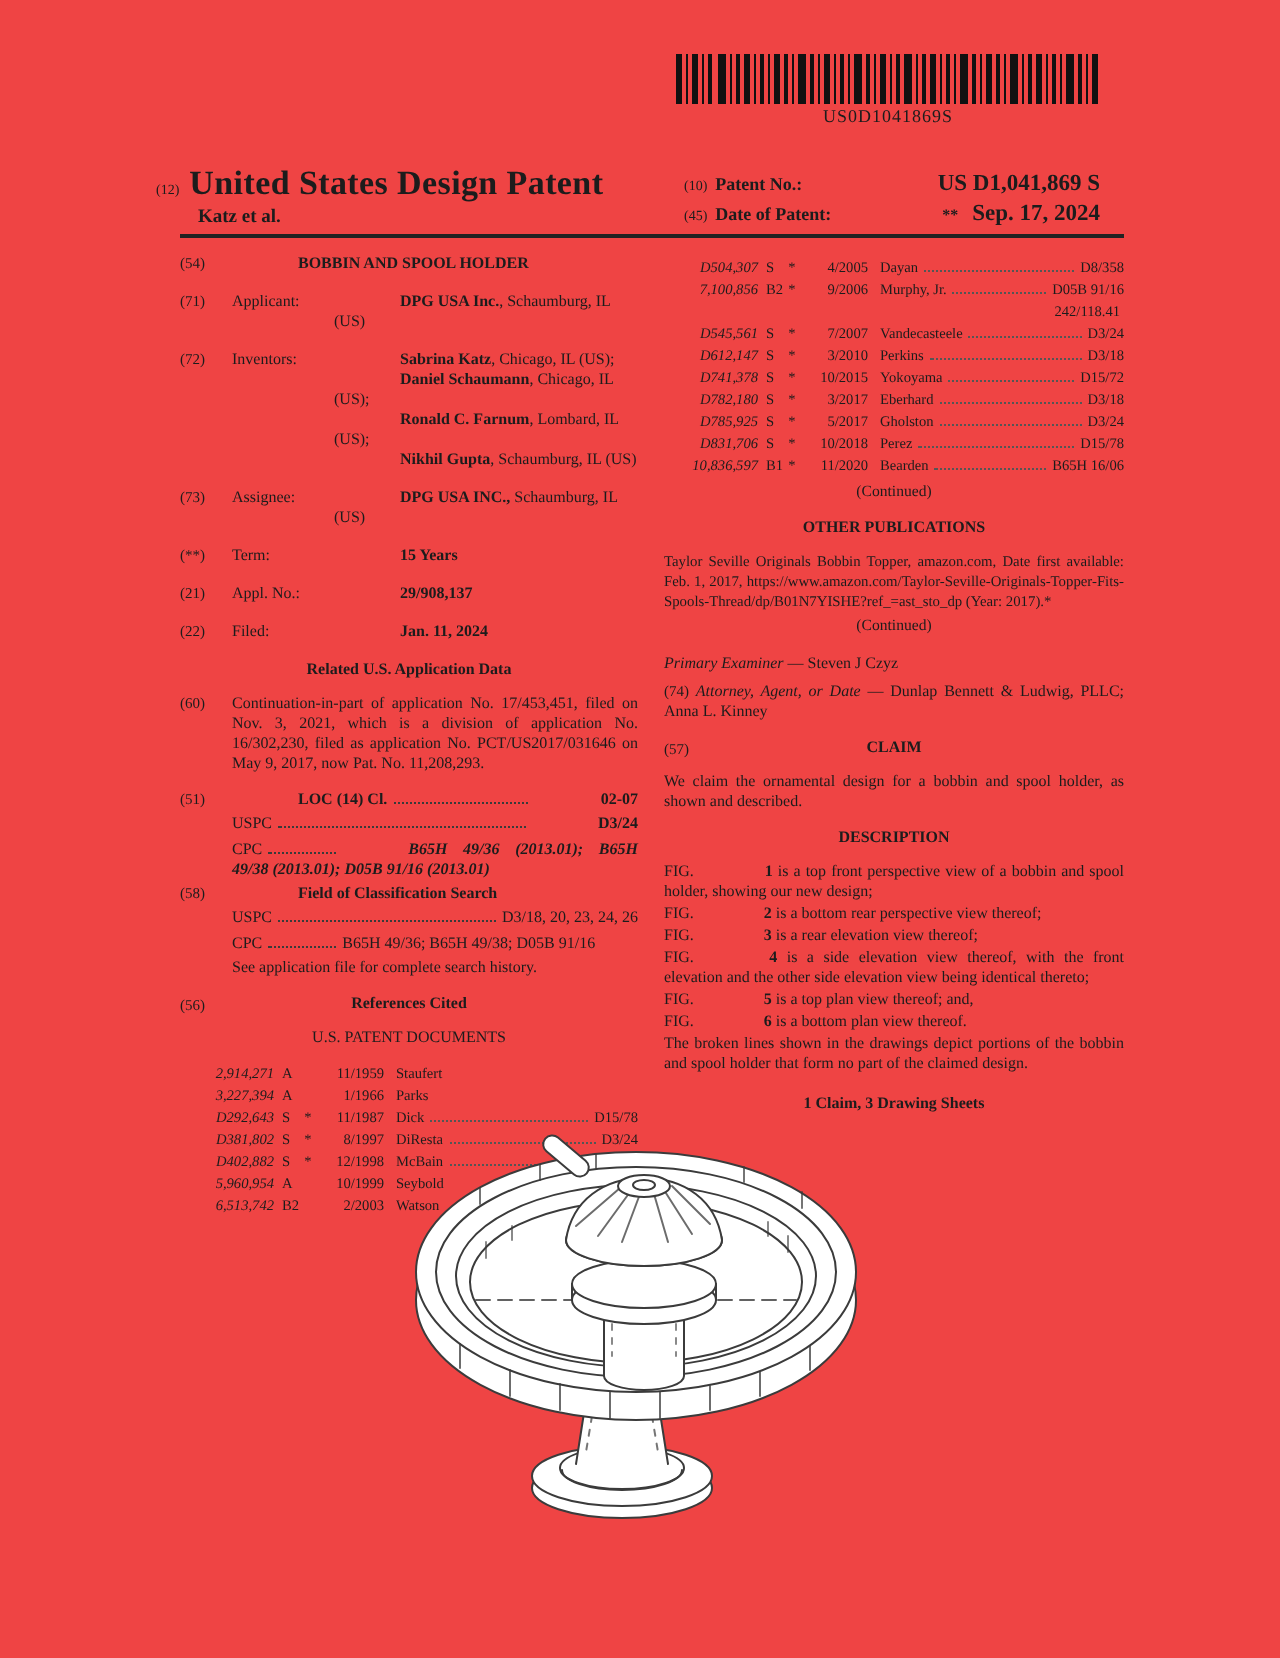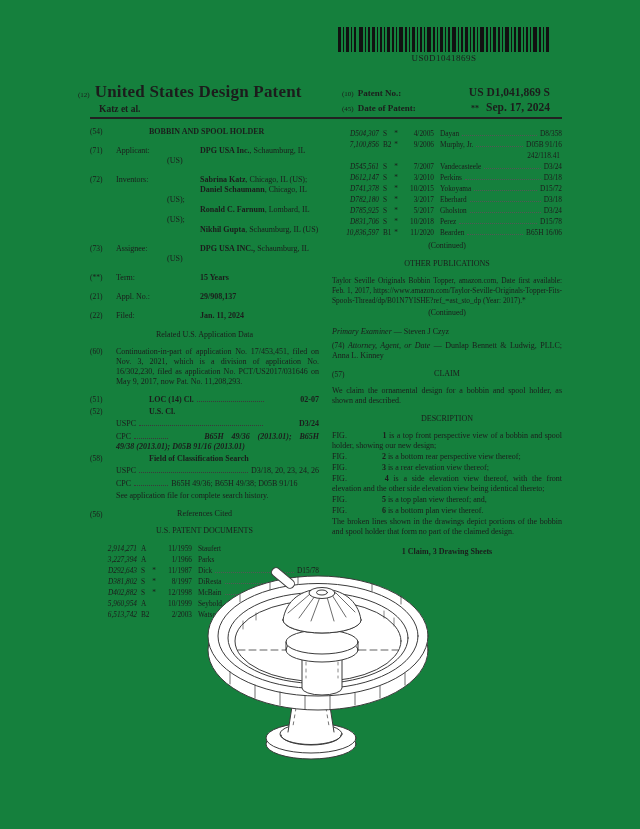--- a/index.html
+++ b/index.html
@@ -1,19 +1,19 @@
 <!DOCTYPE html>
 <html><head>
 <meta charset="utf-8">
 <style>
   * { margin:0; padding:0; box-sizing:border-box; }
   html,body { background:#fff; }
   body { width:640px; height:829px; position:relative; overflow:hidden;
          font-family:"Liberation Serif","DejaVu Serif",serif; color:#1c1c1c; }
-  .page { position:absolute; inset:0; background:#15803d; }
+  .page { position:absolute; inset:0; background:#ef4444; }
 
   
   .barcode-wrap { position:absolute; left:333px; top:27px; width:222px; text-align:center; }
   .barcode-wrap svg { display:block; margin:0 auto; }
   .barcode-text { font-size:9px; letter-spacing:.5px; margin-top:1px; }
 
   
   .header { position:absolute; left:78px; top:82px; width:472px; display:flex; justify-content:space-between; }
   .hdr-left { width:252px; }
   .hdr-title-row { display:flex; align-items:baseline; gap:5px; }
@@ -33,24 +33,24 @@
   .cols { position:absolute; left:90px; top:127px; width:472px; display:flex; gap:13px; }
   .col { width:229px; font-size:8px; line-height:10px; }
   .col-right { width:230px; }
 
   b { font-weight:bold;padding-left:33px; } .i { font-style:italic; }
   .just { text-align:justify; }
 
   .kv { display:grid; grid-template-columns:26px 51px 1fr; margin-bottom:9px; }
   .kv2 { display:grid; grid-template-columns:26px 1fr; margin-bottom:9px; }
   .code { font-size:7.5px; }
-  .sec-center { text-align:center; font-weight:normal; margin:2px 0 7px; }
+  .sec-center { text-align:center; font-weight:bold; margin:2px 0 7px; }
   .sec-rel { position:relative; text-align:center; margin-bottom:7px; }
   .sec-rel .code { position:absolute; left:0; top:1px; font-weight:normal; }
-  .sec-rel .sec-t { font-weight:normal; }
+  .sec-rel .sec-t { font-weight:bold; }
   .para { margin-bottom:8px; }
   .para-ind { display:grid; grid-template-columns:26px 1fr; margin-bottom:8px; }
 
   .cls-line { display:flex; align-items:baseline; margin-bottom:2px; }
   .cls-line .code { width:26px; flex:none; }
   .sub { padding-left:26px; }
   .leader { flex:1; border-bottom:1px dotted #3a3a3a; margin:0 3px 2px 3px; min-width:6px; }
   .leader-fixed { display:inline-block; width:34px; border-bottom:1px dotted #3a3a3a; margin:0 3px; height:8px; }
   .cpc-block { padding-left:26px; margin-bottom:2px; text-align:justify; }
   .note-line { padding-left:26px; margin-bottom:6px; }
@@ -179,24 +179,20 @@
         <span class="just">Continuation-in-part of application No. 17/453,451, filed on Nov. 3, 2021, which is a division of application No. 16/302,230, filed as application No. PCT/US2017/031646 on May 9, 2017, now Pat. No. 11,208,293.</span>
       </div>
 
       <div class="cls-line">
         <span class="code">(51)</span>
         <b>LOC (14) Cl.</b>
         <span class="leader"></span>
         <b>02-07</b>
       </div>
 
-      <div class="cls-line">
-        <span class="code">(52)</span>
-        <b>U.S. Cl.</b>
-      </div>
       <div class="cls-line sub">
         <span>USPC</span>
         <span class="leader"></span>
         <b>D3/24</b>
       </div>
       <div class="cpc-block">
         <span>CPC</span><span class="leader-fixed"></span><b class="i">B65H 49/36 (2013.01); B65H 49/38 (2013.01); D05B 91/16 (2013.01)</b>
       </div>
 
       <div class="cls-line" style="margin-top:0">

